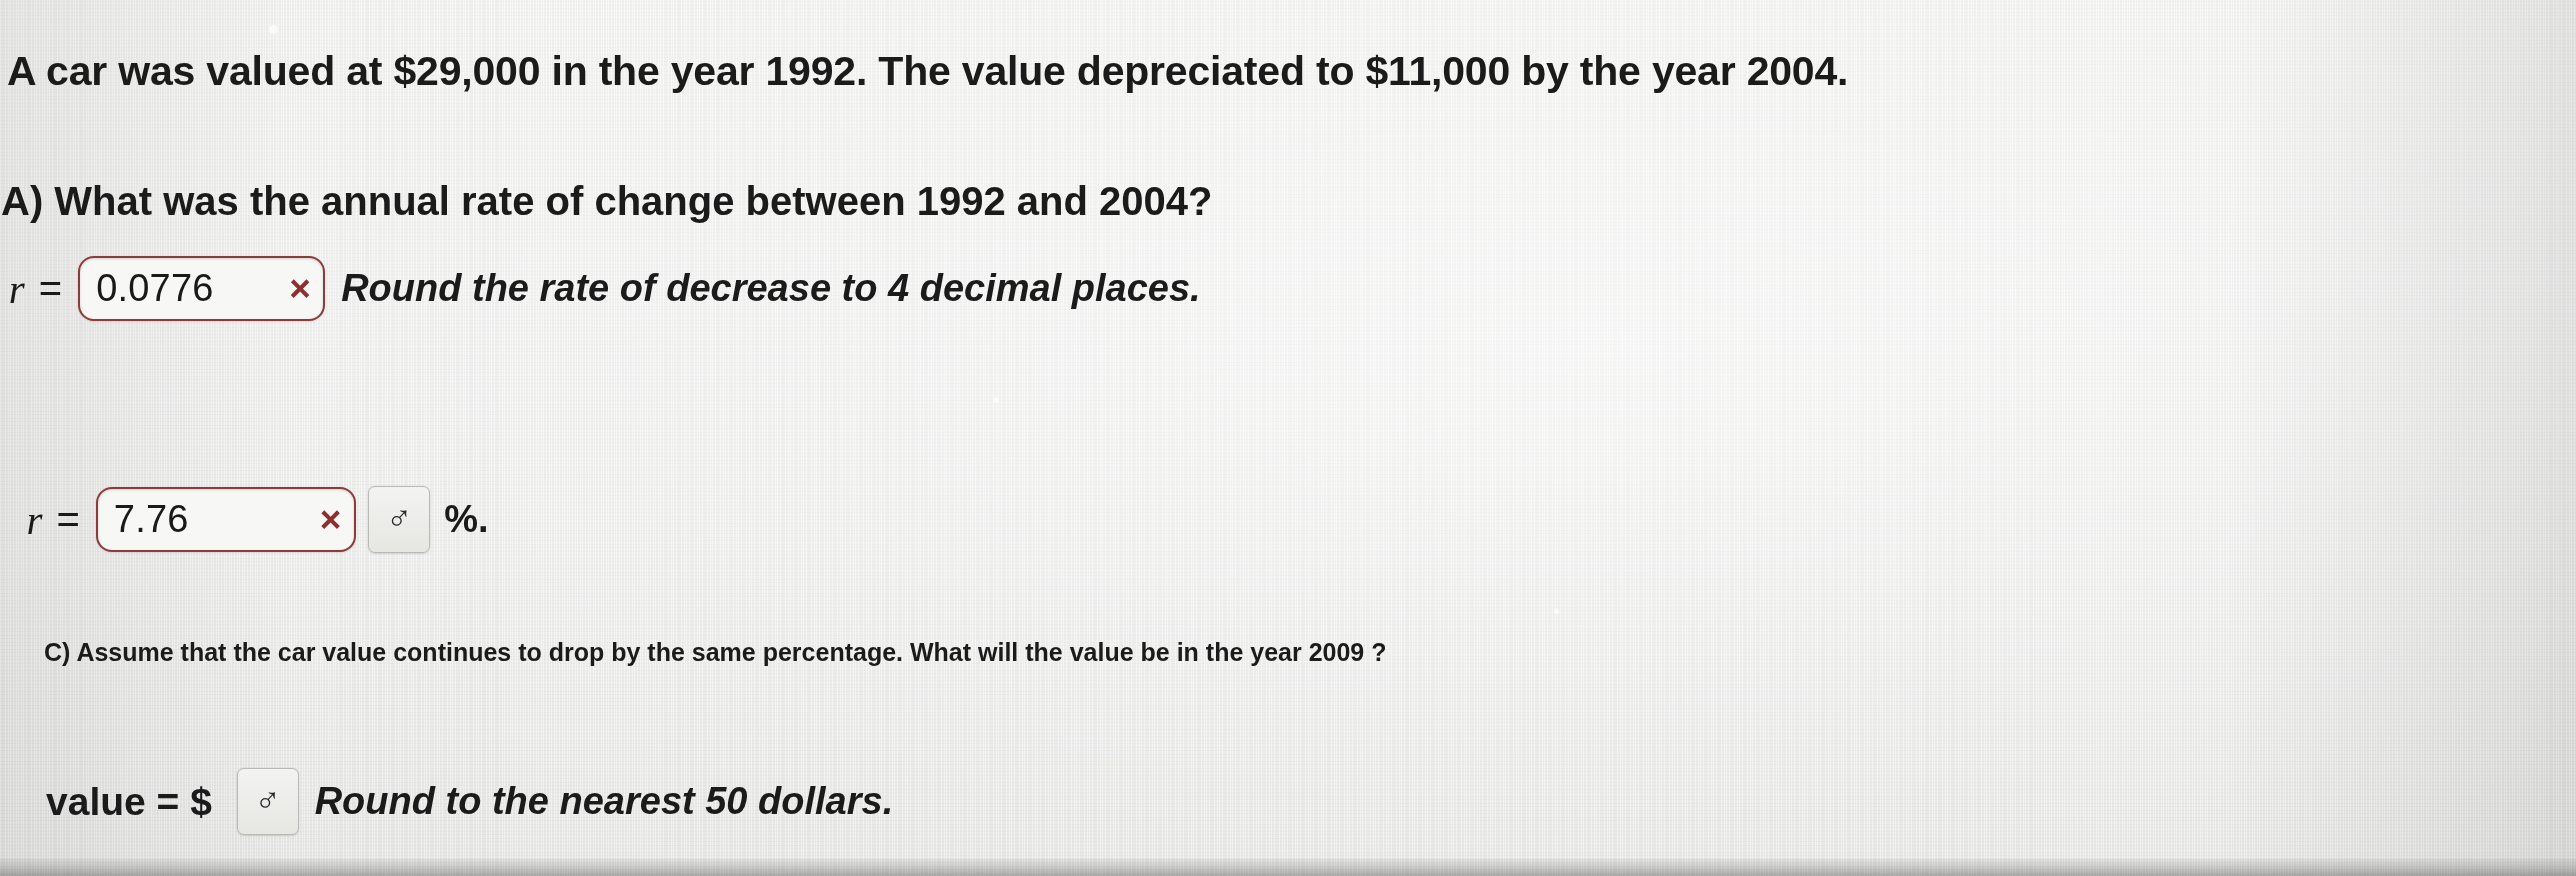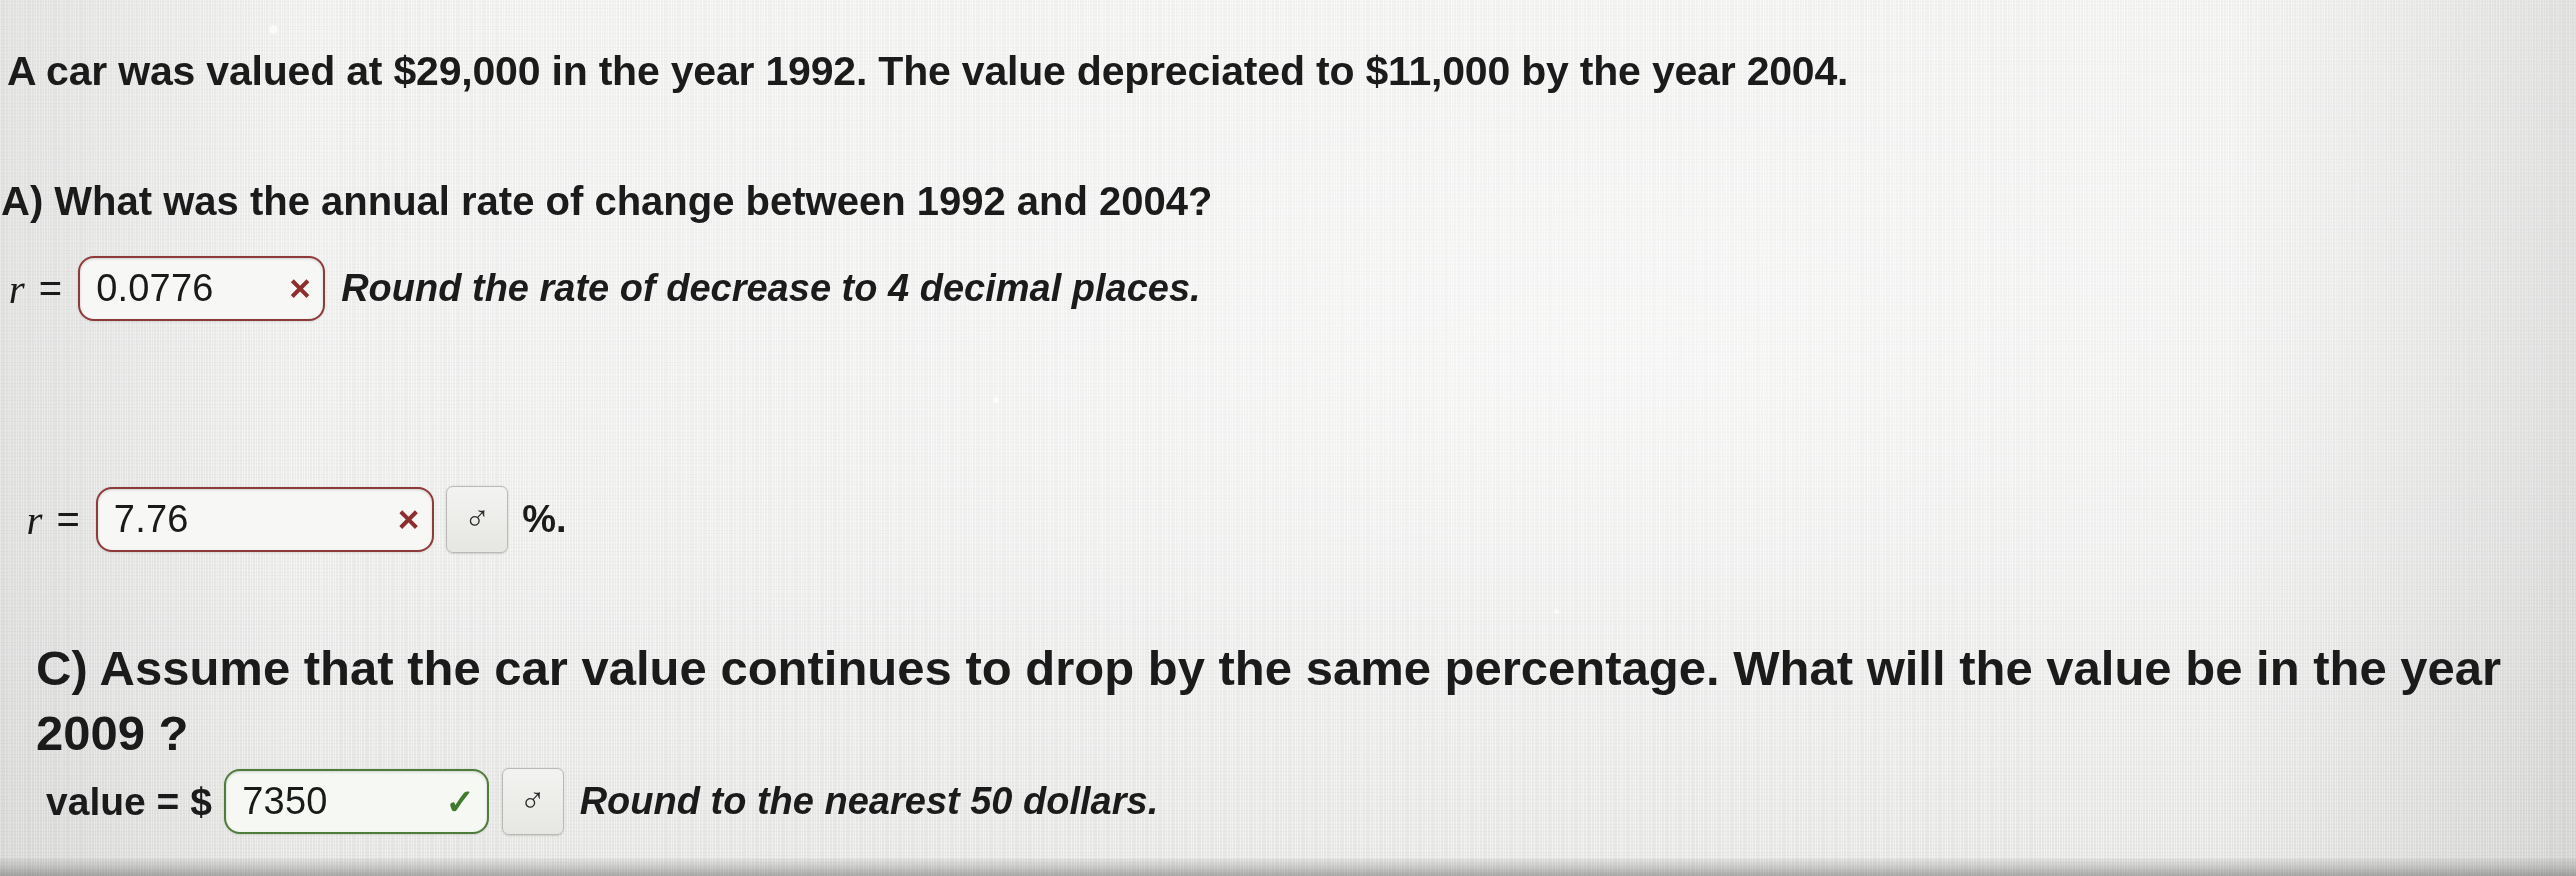--- a/index.html
+++ b/index.html
@@ -59,23 +59,23 @@
   }
 
   .part-q {
     font-size: 40px;
     font-weight: 700;
   }
   .part-q.a { left: 1px; top: 181px; }
   .part-q.b { left: 26.5px; top: 411px; }
 
   .part-q.c {
-    left: 36px;
+    left: 44px;
     top: 636px;
-    font-size: 49px;
+    font-size: 25px;
     font-weight: 600;
     white-space: normal;
     width: 2507px;
     line-height: 1.32;
   }
 
   .answer-row {
     position: absolute;
     display: flex;
     align-items: center;
@@ -109,21 +109,21 @@
     justify-content: space-between;
     background: #f7f7f6;
     border: 2.6px solid #8e3a3a;
     border-radius: 16px;
     box-shadow: 0 0.9px 2.6px rgba(0,0,0,0.16) inset, 0 0.9px 1.8px rgba(0,0,0,0.10);
     height: 65px;
     padding: 0 12.4px 0 16px;
     box-sizing: border-box;
   }
   .field.wide { width: 247px; }
-  .field.wider { width: 338px; }
+  .field.wider { width: 260px; }
   .field.correct {
     border-color: #4e7c3a;
     background: #f6f8f4;
     width: 265px;
   }
   .field-value {
     font-size: 38px;
     font-weight: 500;
     color: #1a1a1a;
     letter-spacing: 0.2px;
@@ -208,24 +208,20 @@
     <span class="mars-btn">
       <span class="mars-glyph">♂</span>
     </span>
     <span class="trailing">%.</span>
   </div>
 
   <div class="line part-q c">C) Assume that the car value continues to drop by the same percentage. What will the value be in the year 2009 ?</div>
 
   <div class="answer-row c">
     <span class="plain-label">value = $</span>
-    <span class="field correct">
-      <span class="field-value">7350</span>
-      <span class="mark right">✓</span>
-    </span>
     <span class="mars-btn">
       <span class="mars-glyph">♂</span>
     </span>
     <span class="hint">Round to the nearest 50 dollars.</span>
   </div>
 
   <div class="speck" style="left:269px; top:25px; width:8.8px; height:8.8px;"></div>
   <div class="speck" style="left:993px; top:397px; width:6.2px; height:6.2px;"></div>
   <div class="speck" style="left:1554px; top:609px; width:5.3px; height:5.3px;"></div>
 

